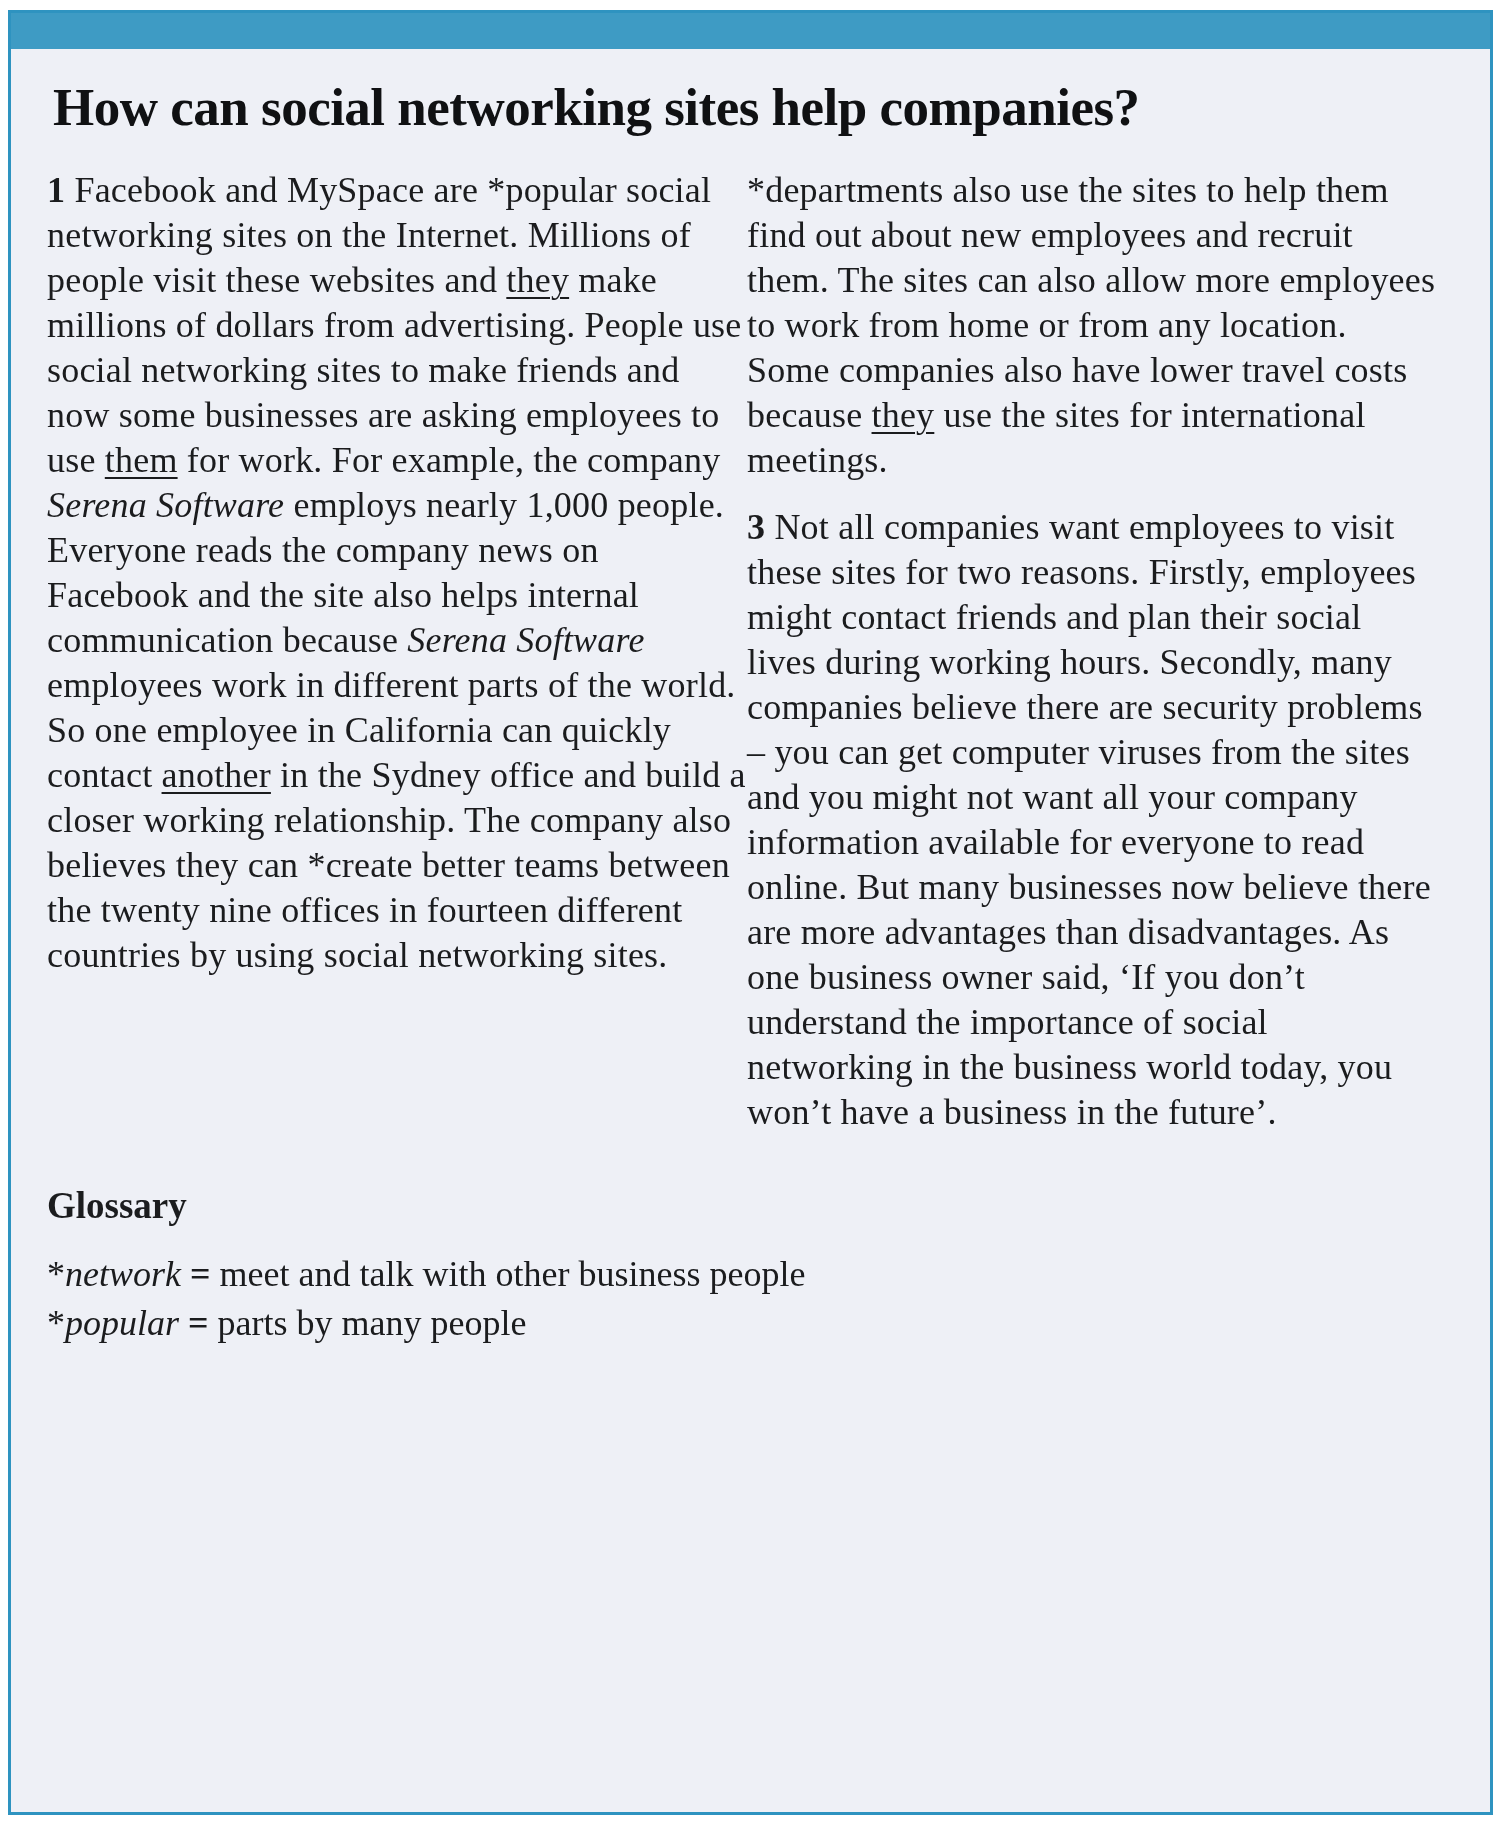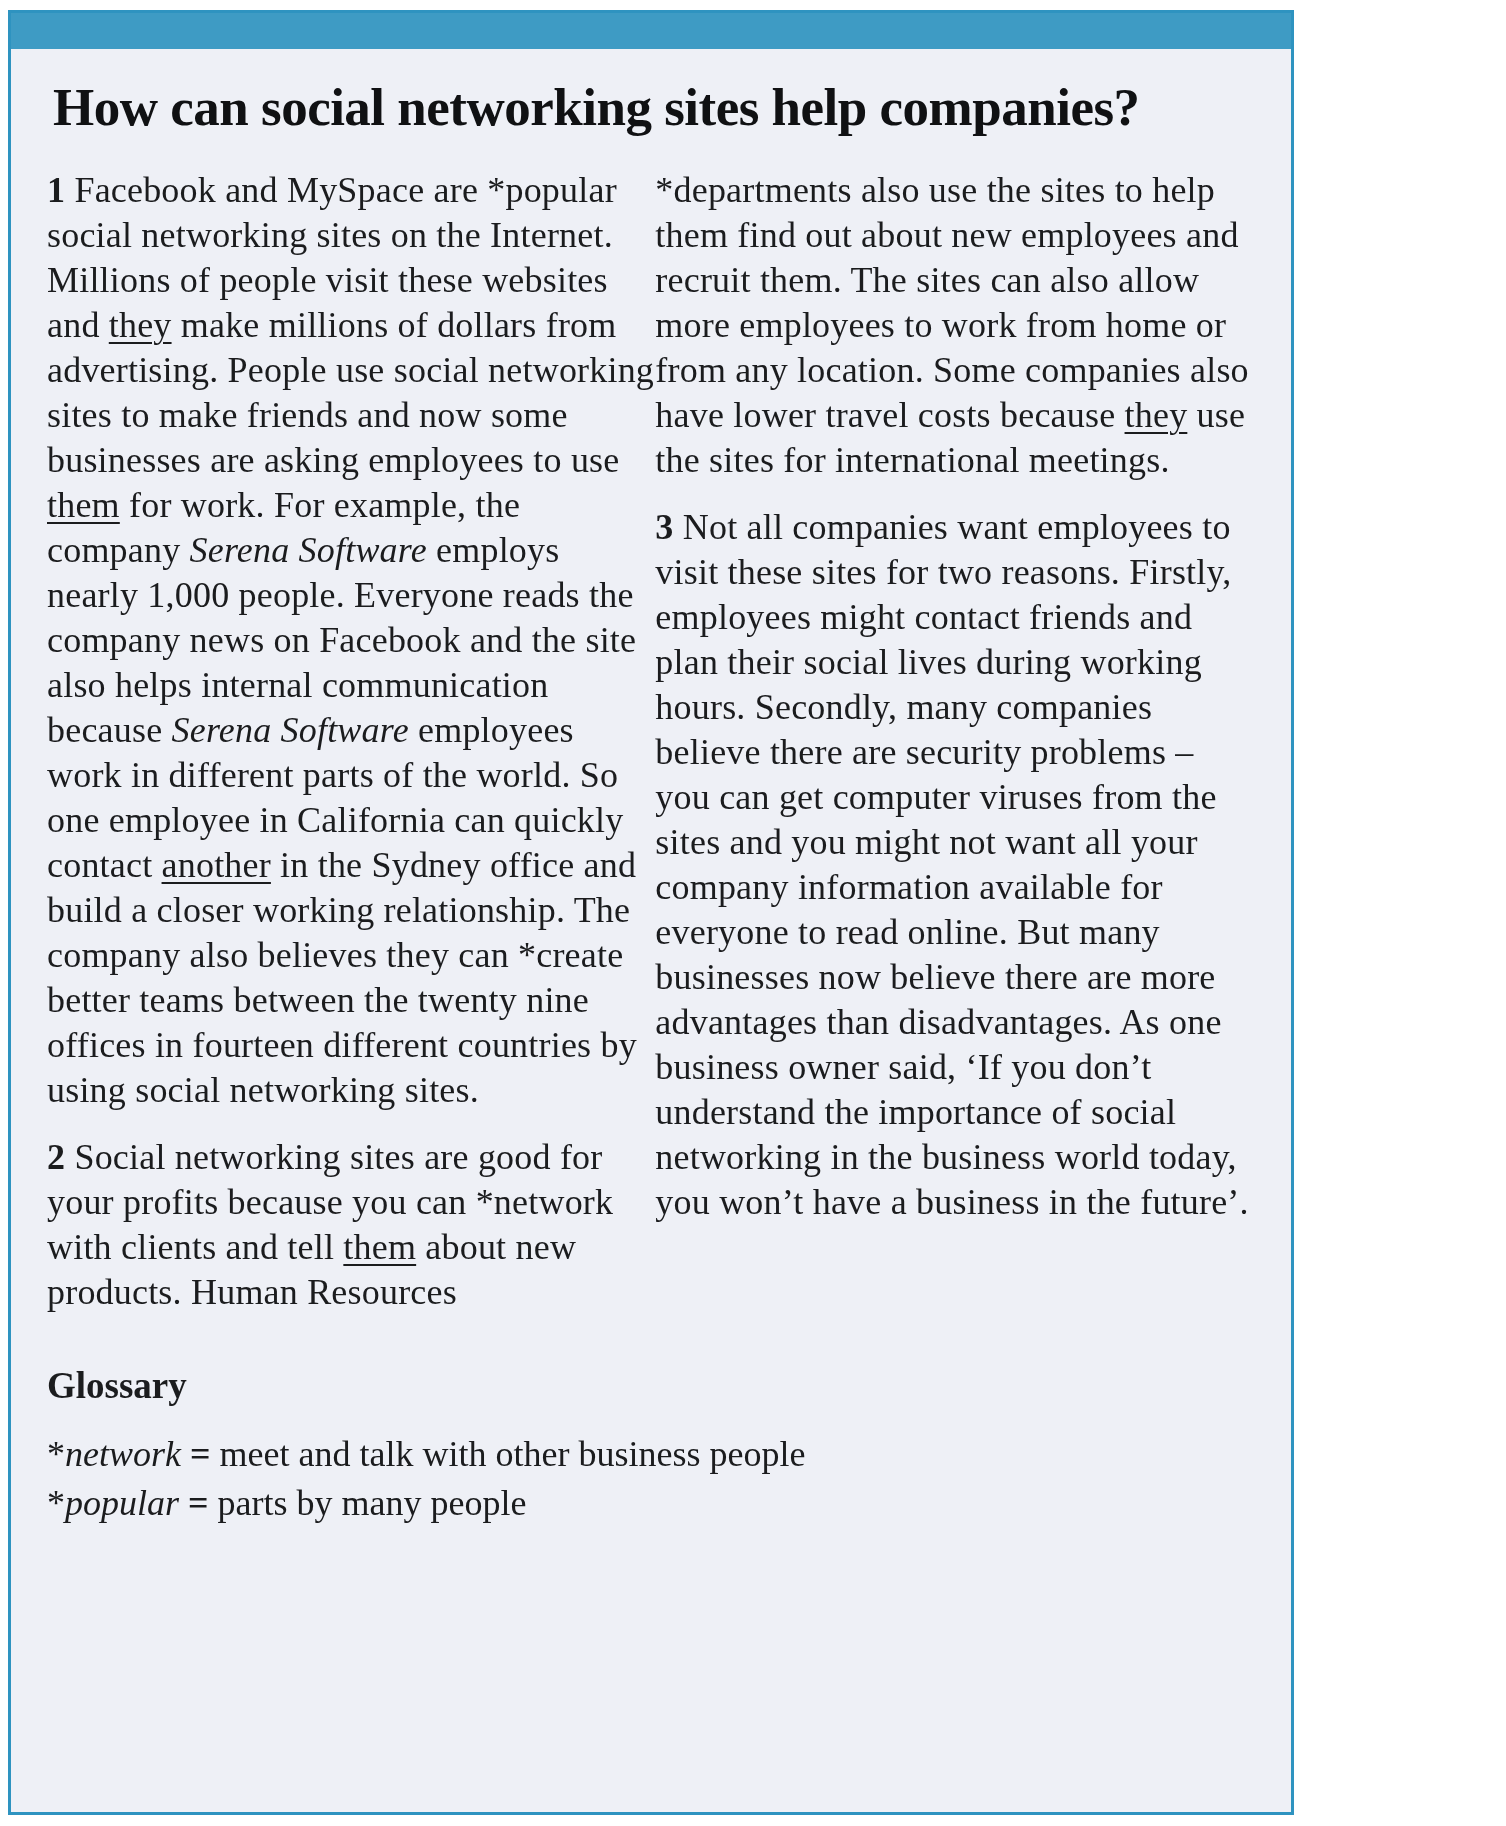--- a/index.html
+++ b/index.html
@@ -11,21 +11,21 @@
     width: 1506px;
     height: 1826px;
     position: relative;
     font-family: "Liberation Serif", "DejaVu Serif", serif;
     color: var(--text-color, #1b1c1e);
   }
   .sheet {
     position: absolute;
     left: 8px;
     top: 10px;
-    width: 1286px;
+    width: 1485px;
     height: 1805px;
     box-sizing: border-box;
     background: var(--card-background, #eef0f6);
     border: 3px solid var(--border-color, #2e93c0);
     overflow: hidden;
   }
   .top-bar {
     height: 36px;
     width: 100%;
     background: var(--accent-bar, #3e9bc4);
@@ -77,21 +77,20 @@
 </head>
 <body style="--accent-bar: #3e9bc4; --border-color: #2e93c0; --card-background: #eef0f6; --text-color: #1b1c1e;">
 
 <div class="sheet">
   <div class="top-bar"></div>
   <div class="content">
     <h1 class="title">How can social networking sites help companies?</h1>
     <div class="columns">
       <div class="col left">
           <p class="para"><span class="b">1 </span><span>Facebook and MySpace are *popular social networking sites on the Internet. Millions of people visit these websites and </span><span class="u">they</span><span> make millions of dollars from advertising. People use social networking sites to make friends and now some businesses are asking employees to use </span><span class="u">them</span><span> for work. For example, the company </span><span class="i">Serena Software</span><span> employs nearly 1,000 people. Everyone reads the company news on Facebook and the site also helps internal communication because </span><span class="i">Serena Software</span><span> employees work in different parts of the world. So one employee in California can quickly contact </span><span class="u">another</span><span> in the Sydney office and build a closer working relationship. The company also believes they can *create better teams between the twenty nine offices in fourteen different countries by using social networking sites.</span></p>
-          <p class="para"><span class="b">2 </span><span>Social networking sites are good for your profits because you can *network with clients and tell </span><span class="u">them</span><span> about new products. Human Resources</span></p>
         </div>
       <div class="col right">
           <p class="para"><span>*departments also use the sites to help them find out about new employees and recruit them. The sites can also allow more employees to work from home or from any location. Some companies also have lower travel costs because </span><span class="u">they</span><span> use the sites for international meetings.</span></p>
           <p class="para"><span class="b">3 </span><span>Not all companies want employees to visit these sites for two reasons. Firstly, employees might contact friends and plan their social lives during working hours. Secondly, many companies believe there are security problems – you can get computer viruses from the sites and you might not want all your company information available for everyone to read online. But many businesses now believe there are more advantages than disadvantages. As one business owner said, ‘If you don’t understand the importance of social networking in the business world today, you won’t have a business in the future’.</span></p>
         </div>
     </div>
     <div class="glossary">
       <div class="glossary-heading">Glossary</div>
       <div id="glossary-entries">
           <div class="gloss-entry"><span class="star">*</span><span class="term">network</span><span class="sep"> = </span><span class="def">meet and talk with other business people</span></div>

